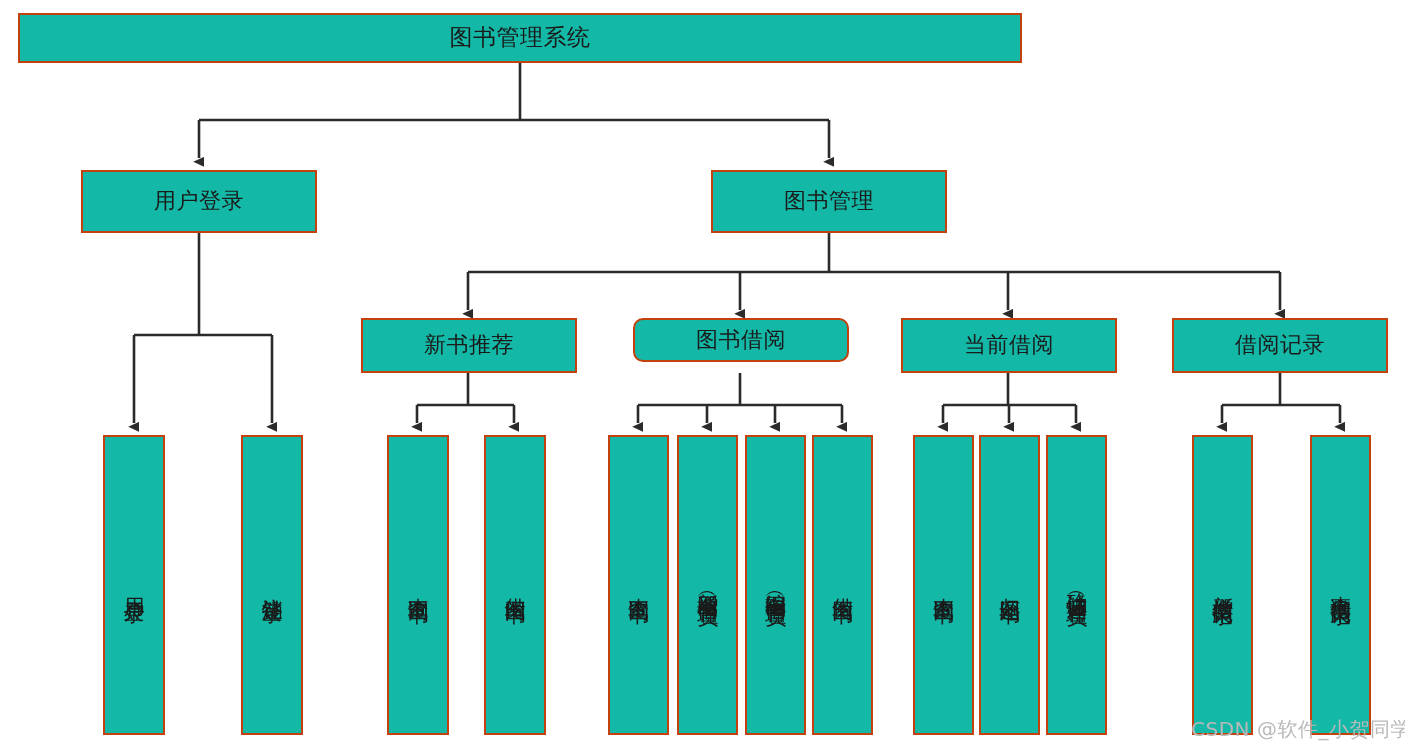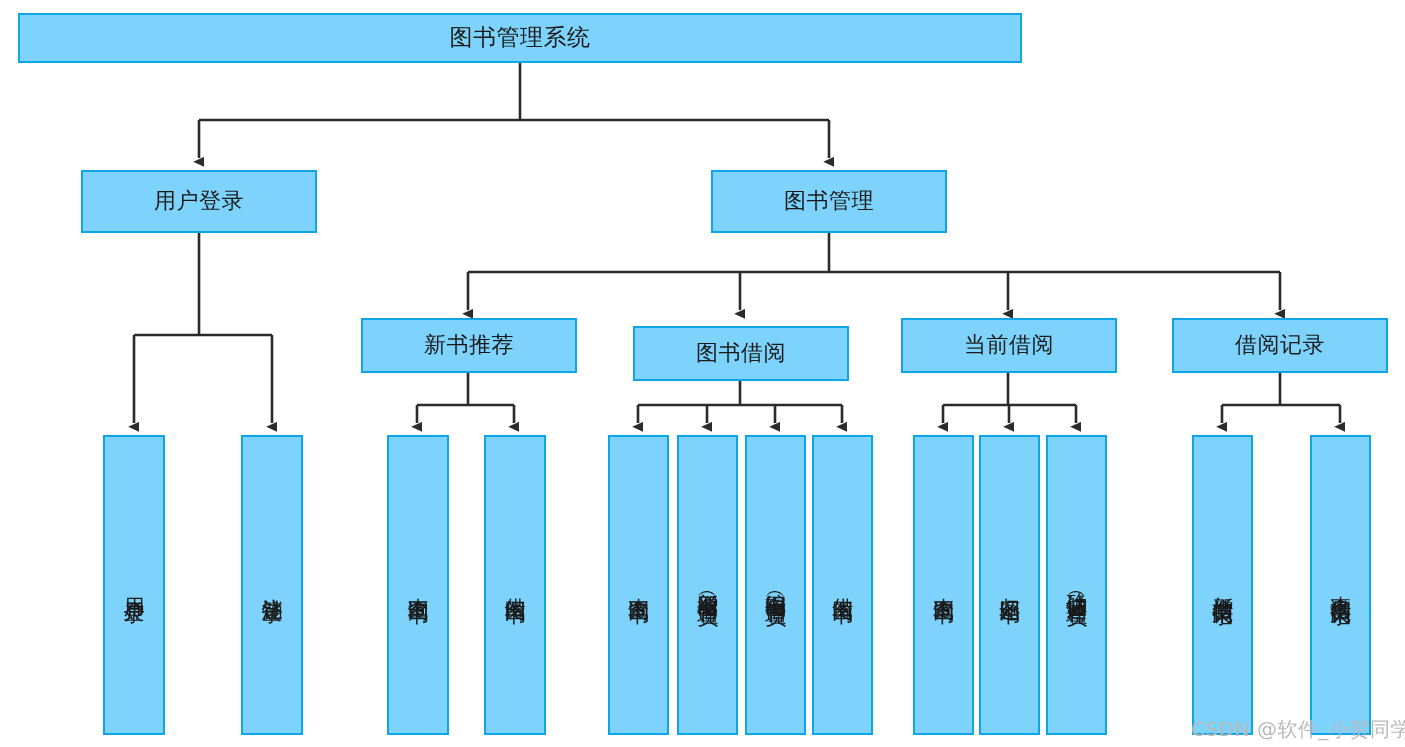--- a/index.html
+++ b/index.html
@@ -22,22 +22,22 @@
     position: absolute;
     left: 0;
     top: 0;
     width: 1405px;
     height: 747px;
     pointer-events: none;
   }
   .node {
     position: absolute;
     box-sizing: border-box;
-    border: 2px solid #0ea5e9;
-    background: #7dd3fc;
+    border: 2px solid #c2410c;
+    background: #14b8a6;
     display: flex;
     align-items: center;
     justify-content: center;
     color: #1a1a1a;
   }
   .node.horiz {
     font-size: 22px;
     letter-spacing: 0.5px;
     line-height: 1.1;
   }
@@ -122,21 +122,21 @@
       <path d="M1340,405 L1340,423" marker-end="url(#arrow)"></path>
     </g>
   </svg>
 
   <div class="node horiz title" style="left:18px; top:13px; width:1004px; height:50px;">图书管理系统</div>
 
   <div class="node horiz" style="left:81px; top:170px; width:236px; height:63px;">用户登录</div>
   <div class="node horiz" style="left:711px; top:170px; width:236px; height:63px;">图书管理</div>
 
   <div class="node horiz" style="left:361px; top:318px; width:216px; height:55px;">新书推荐</div>
-  <div class="node horiz" style="left:633px; top:326px; width:216px; height:55px;">图书借阅</div>
+  <div class="node horiz" style="left:633px; top:318px; width:216px; height:44px;border-radius:10px;">图书借阅</div>
   <div class="node horiz" style="left:1172px; top:318px; width:216px; height:55px;">借阅记录</div>
   <div class="node horiz" style="left:901px; top:318px; width:216px; height:55px;">当前借阅</div>
 
   <div class="node vert" style="left:103px; top:435px; width:62px; height:300px;">
     <span class="vlabel">用户登录</span>
   </div>
   <div class="node vert" style="left:241px; top:435px; width:62px; height:300px;">
     <span class="vlabel">注销登录</span>
   </div>
 

